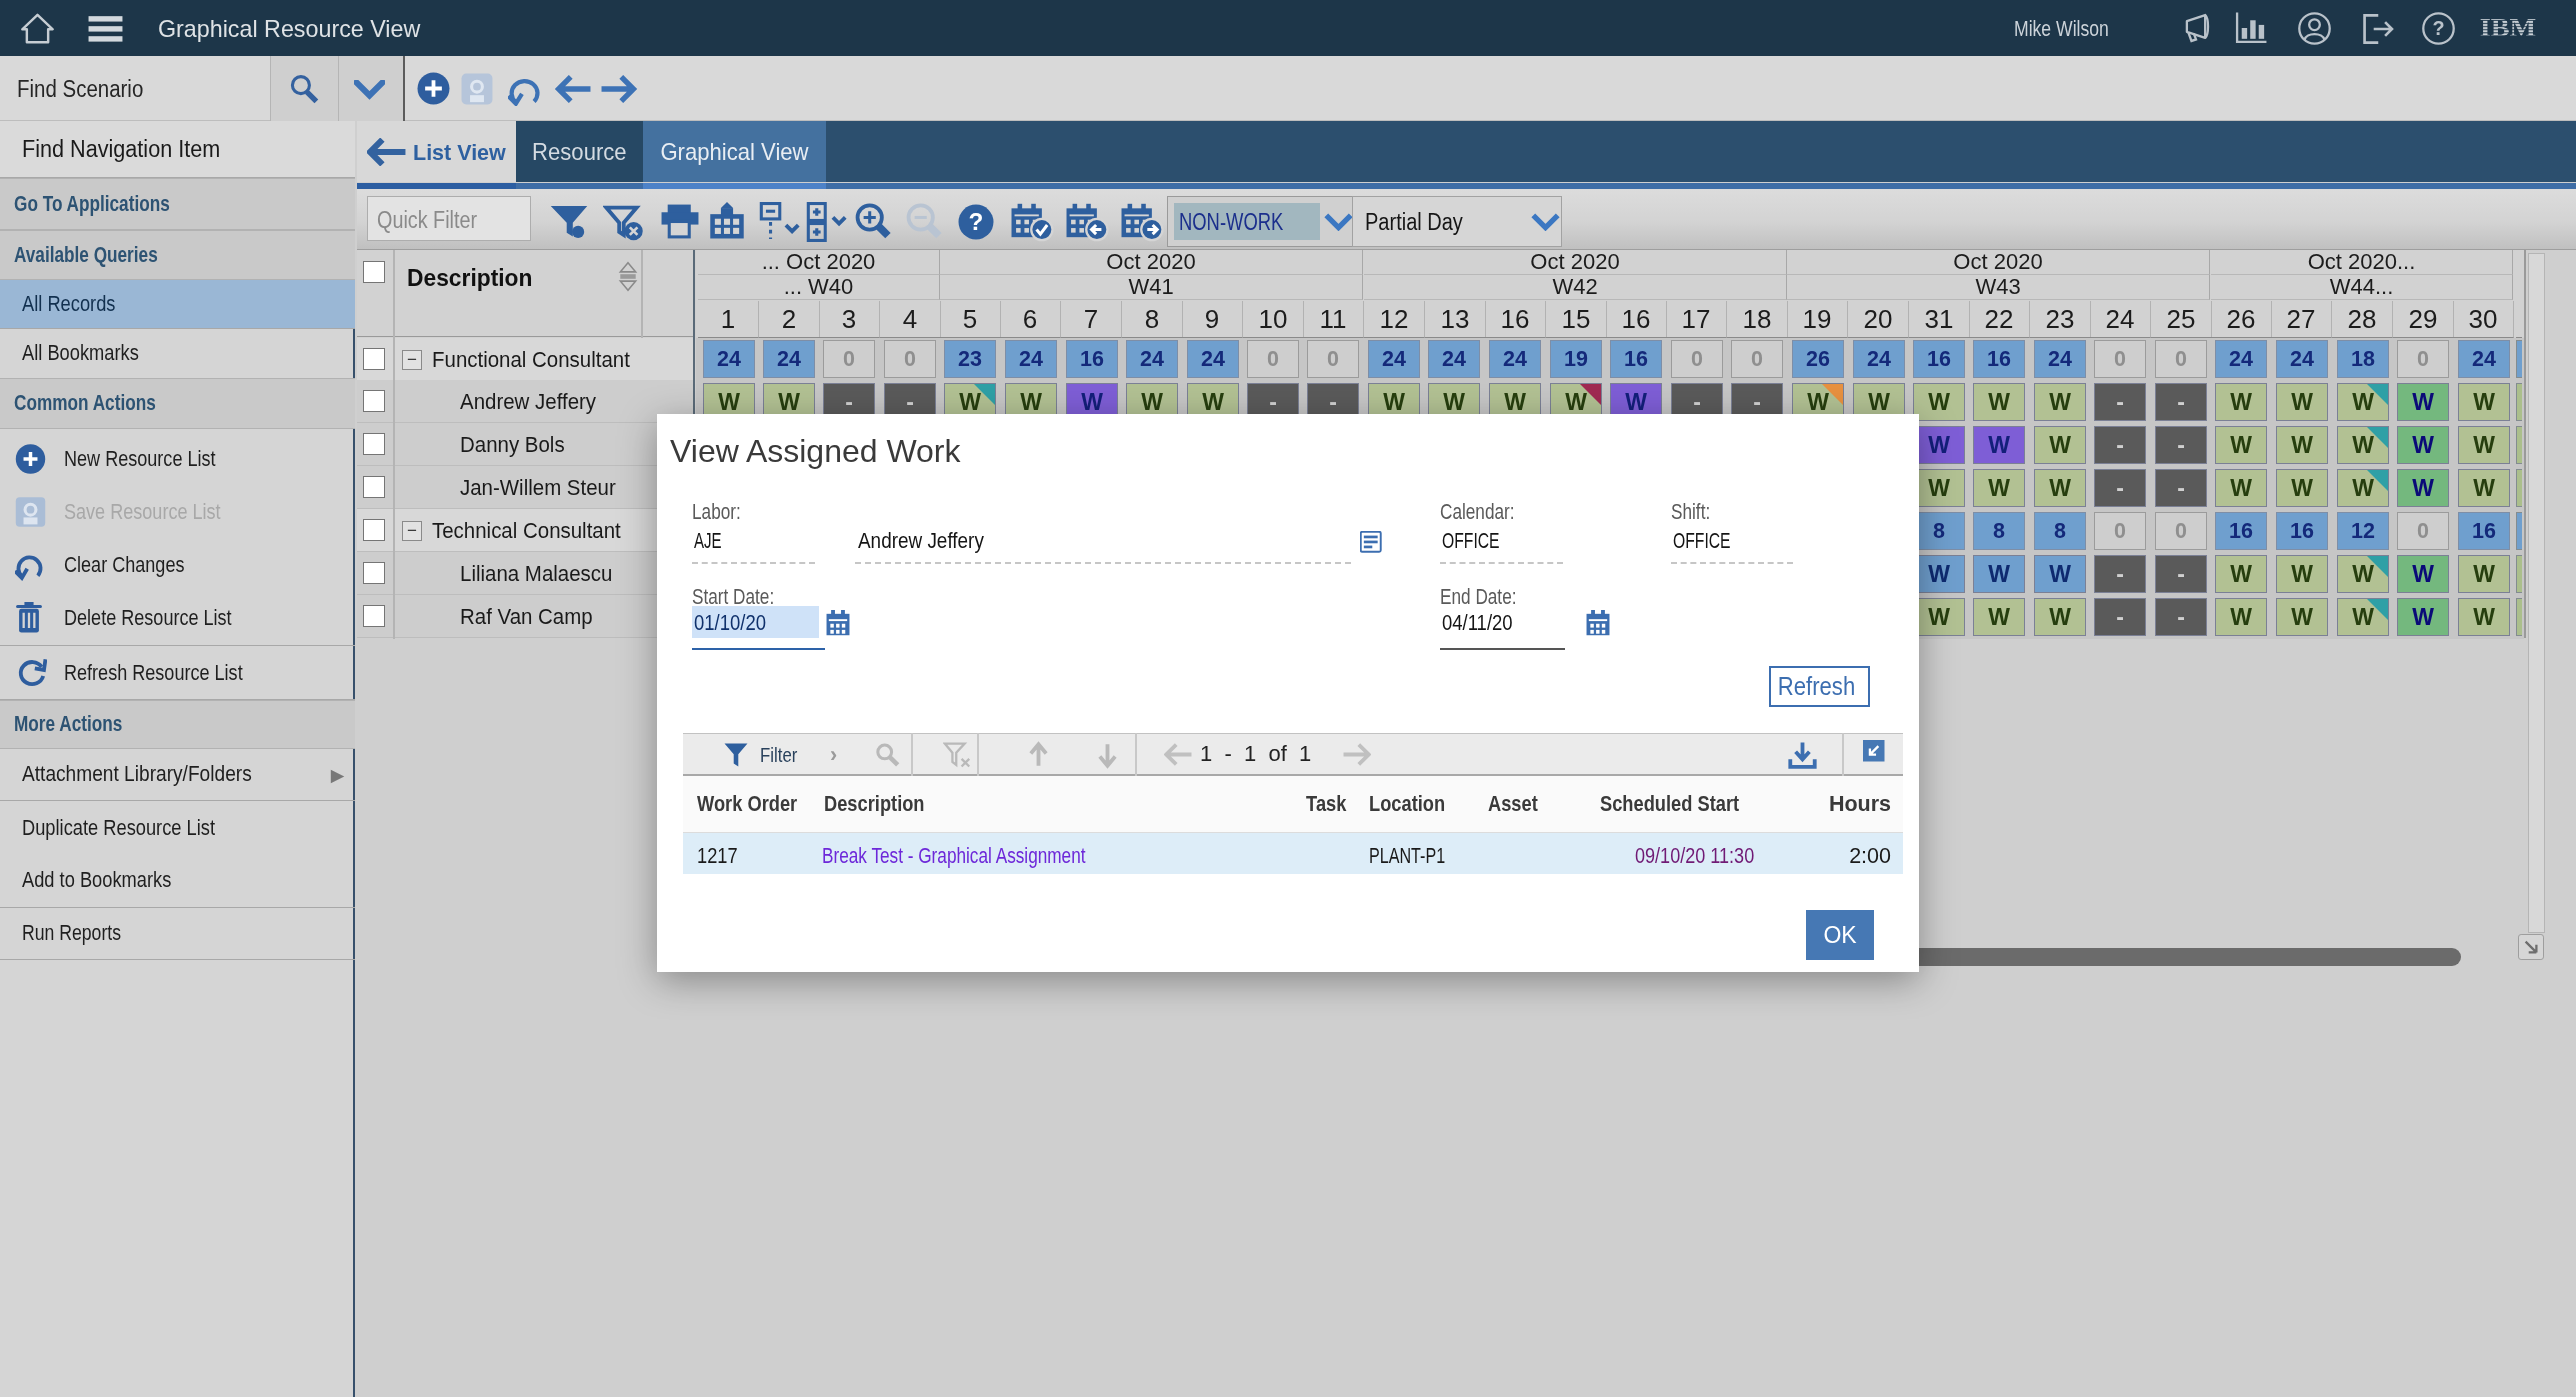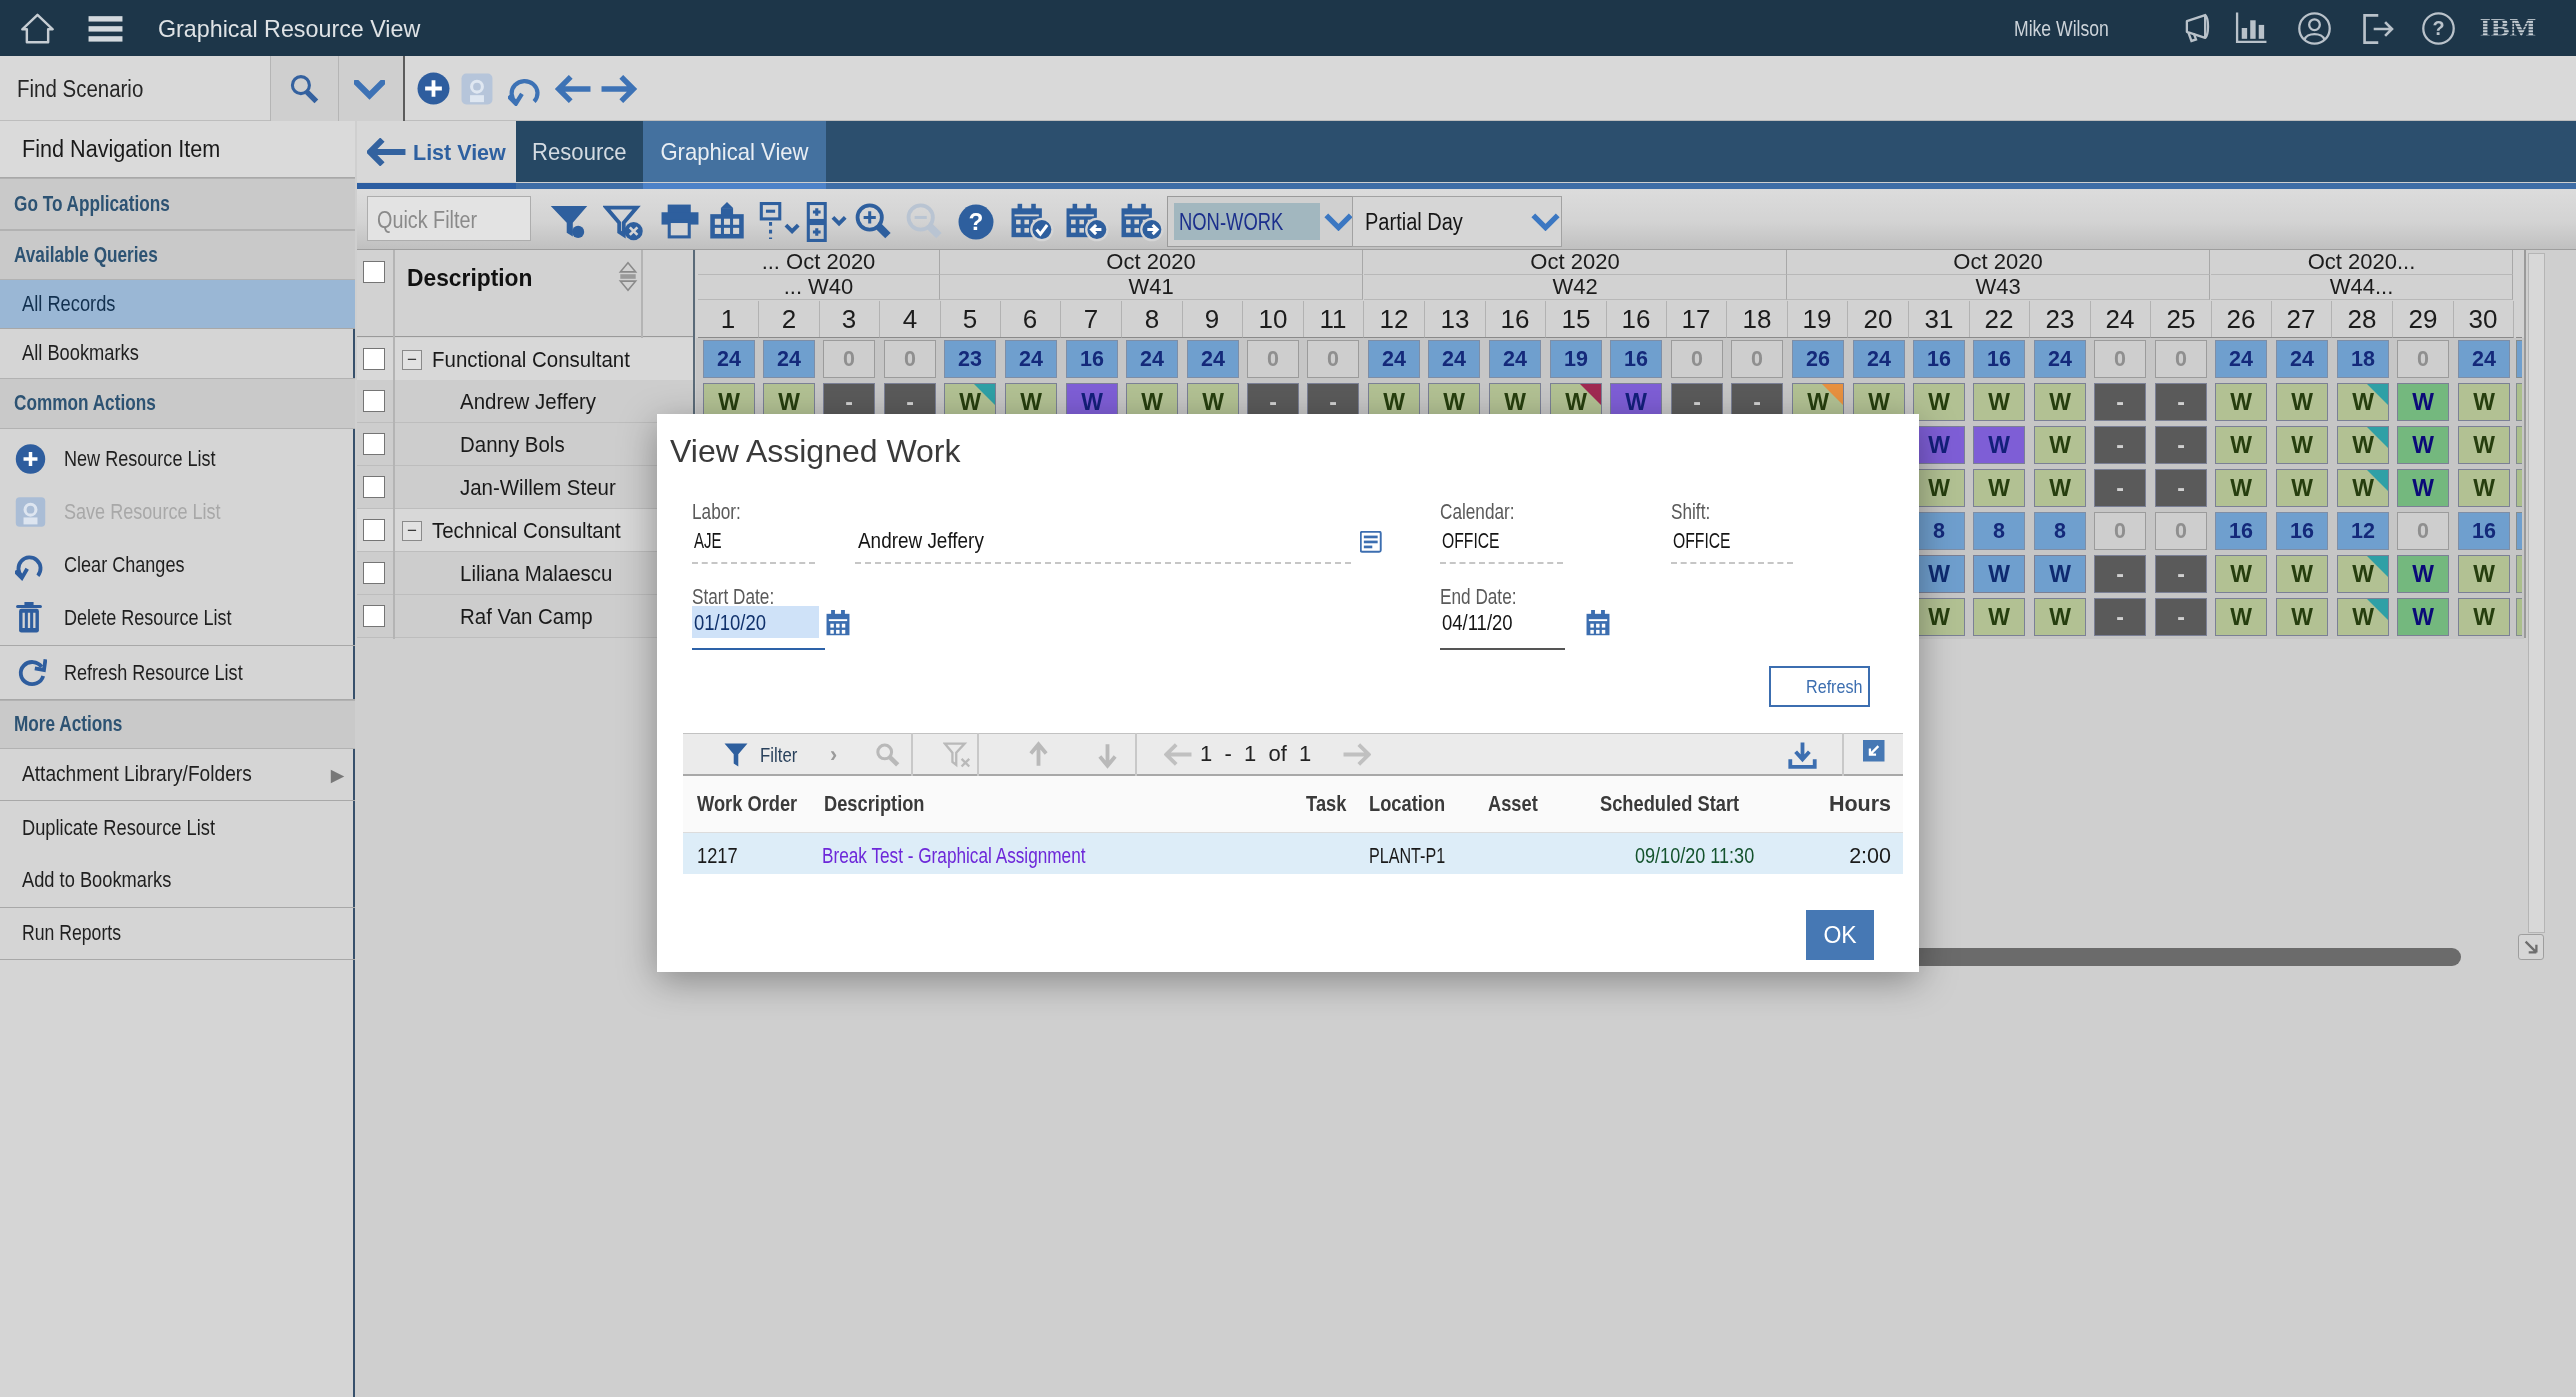--- a/index.html
+++ b/index.html
@@ -731,21 +731,21 @@
       <g fill="#fff">
         <rect x="7" y="19" width="4.5" height="5"></rect>
         <rect x="14.5" y="19" width="4.5" height="5"></rect>
         <rect x="22" y="19" width="4.5" height="5"></rect>
         <rect x="7" y="27" width="4.5" height="5"></rect>
         <rect x="14.5" y="27" width="4.5" height="5"></rect>
         <rect x="22" y="27" width="4.5" height="5"></rect>
       </g>
     </svg>
   </div>
-<div class="abs" style="left:1769px;top:666px;width:101px;height:41px;border:2.3px solid #3c6eb0;display:flex;align-items:center;justify-content:flex-end;font-size:19px;color:#3c6eb0">
+<div class="abs" style="left:1769px;top:666px;width:101px;height:41px;border:2.3px solid #3c6eb0;display:flex;align-items:center;justify-content:flex-start;font-size:26px;color:#3c6eb0">
     <span style="display:inline-block;transform:scaleX(0.85);transform-origin:50% 50%;white-space:nowrap">Refresh</span>
   </div>
 <div class="abs" style="left:683px;top:733px;width:1220px;height:43px;background:#ebebeb;border-top:1.5px solid #c2c2c2;border-bottom:2.3px solid #a8a8a8"></div>
 <div class="abs" style="left:723px;top:742px;">
     <svg width="26" height="26" viewBox="0 0 34 34">
       <path d="M2 2 L32 2 L20 16 L20 32 L14 28 L14 16 Z" fill="#2e5f9e"></path>
     </svg>
   </div>
 <div class="abs" style="left:760px;top:743px;font-size:21px;color:#29415c;text-decoration:underline"><span style="display:inline-block;transform:scaleX(0.8);transform-origin:0 50%;white-space:nowrap">Filter</span></div>
 <div class="abs" style="left:830px;top:743px;font-size:21.5px;color:#9a9a9a;font-weight:bold">›</div>
@@ -803,15 +803,15 @@
 <div class="abs" style="left:824px;top:792px;font-size:21.5px;font-weight:bold;color:#3a3a3a"><span style="display:inline-block;transform:scaleX(0.85);transform-origin:0 50%;white-space:nowrap">Description</span></div>
 <div class="abs" style="left:1286px;top:792px;font-size:21.5px;font-weight:bold;color:#3a3a3a;width:60px;text-align:right"><span style="display:inline-block;transform:scaleX(0.85);transform-origin:100% 50%;white-space:nowrap">Task</span></div>
 <div class="abs" style="left:1369px;top:792px;font-size:21.5px;font-weight:bold;color:#3a3a3a"><span style="display:inline-block;transform:scaleX(0.85);transform-origin:0 50%;white-space:nowrap">Location</span></div>
 <div class="abs" style="left:1488px;top:792px;font-size:21.5px;font-weight:bold;color:#3a3a3a"><span style="display:inline-block;transform:scaleX(0.85);transform-origin:0 50%;white-space:nowrap">Asset</span></div>
 <div class="abs" style="left:1600px;top:792px;font-size:21.5px;font-weight:bold;color:#3a3a3a"><span style="display:inline-block;transform:scaleX(0.85);transform-origin:0 50%;white-space:nowrap">Scheduled Start</span></div>
 <div class="abs" style="left:1807px;top:792px;font-size:21.5px;font-weight:bold;color:#3a3a3a;width:84px;text-align:right"><span style="display:inline-block;transform:scaleX(1.0);transform-origin:100% 50%;white-space:nowrap">Hours</span></div>
 <div class="abs" style="left:683px;top:833px;width:1220px;height:41px;background:#ddedf8"></div>
 <div class="abs" style="left:697px;top:844px;font-size:21.5px;color:#1a1a1a"><span style="display:inline-block;transform:scaleX(0.85);transform-origin:0 50%;white-space:nowrap">1217</span></div>
 <div class="abs" style="left:822px;top:844px;font-size:21.5px;color:#6d28d9"><span style="display:inline-block;transform:scaleX(0.8);transform-origin:0 50%;white-space:nowrap">Break Test - Graphical Assignment</span></div>
 <div class="abs" style="left:1369px;top:844px;font-size:21.5px;color:#1a1a1a"><span style="display:inline-block;transform:scaleX(0.75);transform-origin:0 50%;white-space:nowrap">PLANT-P1</span></div>
-<div class="abs" style="left:1635px;top:844px;font-size:21.5px;color:#14532d"><span style="display:inline-block;transform:scaleX(0.84);transform-origin:0 50%;white-space:nowrap">09/10/20 11:30</span></div>
+<div class="abs" style="left:1635px;top:844px;font-size:21.5px;color:#701a75"><span style="display:inline-block;transform:scaleX(0.84);transform-origin:0 50%;white-space:nowrap">09/10/20 11:30</span></div>
 <div class="abs" style="left:1807px;top:844px;font-size:21.5px;color:#1a1a1a;width:84px;text-align:right"><span style="display:inline-block;transform:scaleX(1.0);transform-origin:100% 50%;white-space:nowrap">2:00</span></div>
 <div class="abs" style="left:1806px;top:910px;width:68px;height:50px;background:#4678b4;display:flex;align-items:center;justify-content:center;font-size:23px;color:#fff">OK</div>
 
 </body></html>

